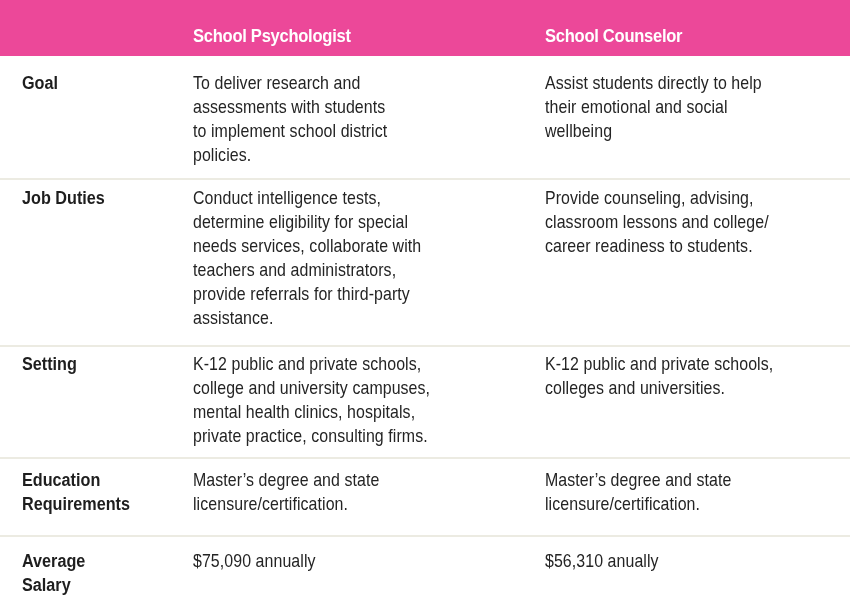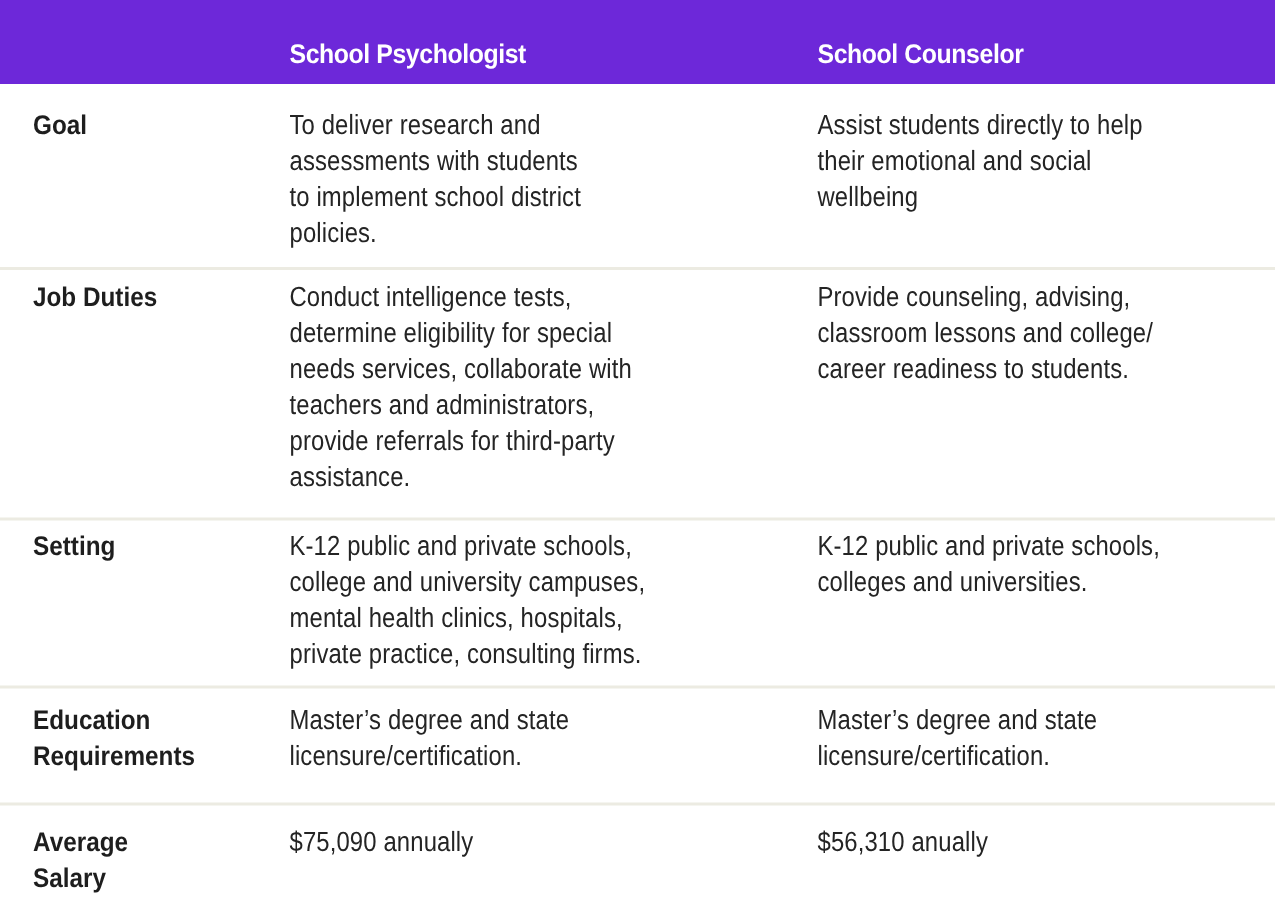--- a/index.html
+++ b/index.html
@@ -13,21 +13,21 @@
       overflow: hidden;
       position: relative;
       font-family: "Liberation Sans", sans-serif;
       color: #222222;
     }
     .header {
       position: absolute;
       left: 0; top: 0;
       width: 850px;
       height: 56px;
-      background: #6d28d9;
+      background: #ec4899;
     }
     .header .hcell {
       position: absolute;
       top: 26px;
       font-weight: bold;
       font-size: 18px;
       color: #ffffff;
       letter-spacing: -0.3px;
       transform: scaleX(0.92);
       transform-origin: left top;

